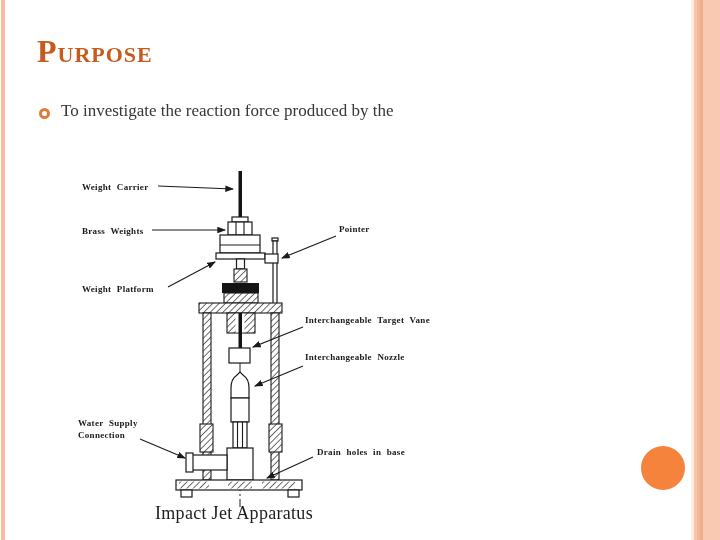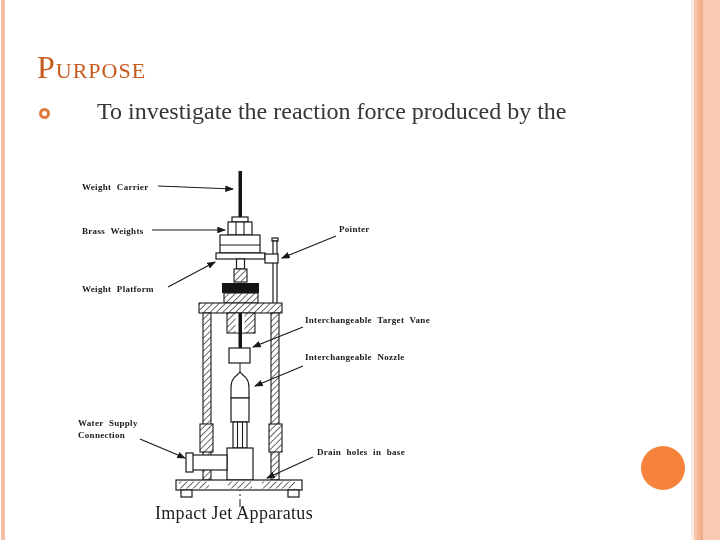--- a/index.html
+++ b/index.html
@@ -9,31 +9,31 @@
   }
   .left-stripe { position:absolute; left:1px; top:0; width:4px; height:540px;
     background:var(--side-stripe, #f4bda4); }
   .rb { position:absolute; top:0; height:540px; }
   .rb1 { left:691px; width:3px; background:#fdece3; }
   .rb2 { left:694px; width:3px; background:#f8c5ab; }
   .rb3 { left:697px; width:3px; background:#f3b795; }
   .rb4 { left:700px; width:3px; background:#eeae8b; }
   .rb5 { left:703px; width:17px; background:var(--side-band, #fac9b1); }
   .title {
-    position:absolute; left:37px; top:49px;
-    font-variant:small-caps; font-weight:normal; font-size:32px;
+    position:absolute; left:37px; top:33px;
+    font-variant:small-caps; font-weight:bold; font-size:32px;
     letter-spacing:1px; color:var(--title, #c75a1e);
   }
   .bullet-ring {
     position:absolute; left:39px; top:108px; width:5px; height:5px;
     border:3px solid var(--bullet-ring, #e07b3a); border-radius:50%; background:#fff;
   }
   .bullet-text {
     position:absolute; left:61px; top:97px; width:580px;
-    font-size:24px; line-height:28.5px; color:var(--body-text, #363636);margin-left:36px;
+    font-size:17px; line-height:28.5px; color:var(--body-text, #363636);
   }
   .caption {
     position:absolute; left:155px; top:503px; font-size:18px;
     color:#1c1c1c; letter-spacing:0.3px;text-align:center;
   }
   .accent-circle {
     position:absolute; left:641px; top:446px; width:44px; height:44px;
     border-radius:50%; background:var(--accent-circle, #f6833c);
   }
   svg.diagram { position:absolute; left:60px; top:168px; width:420px; height:345px; }

